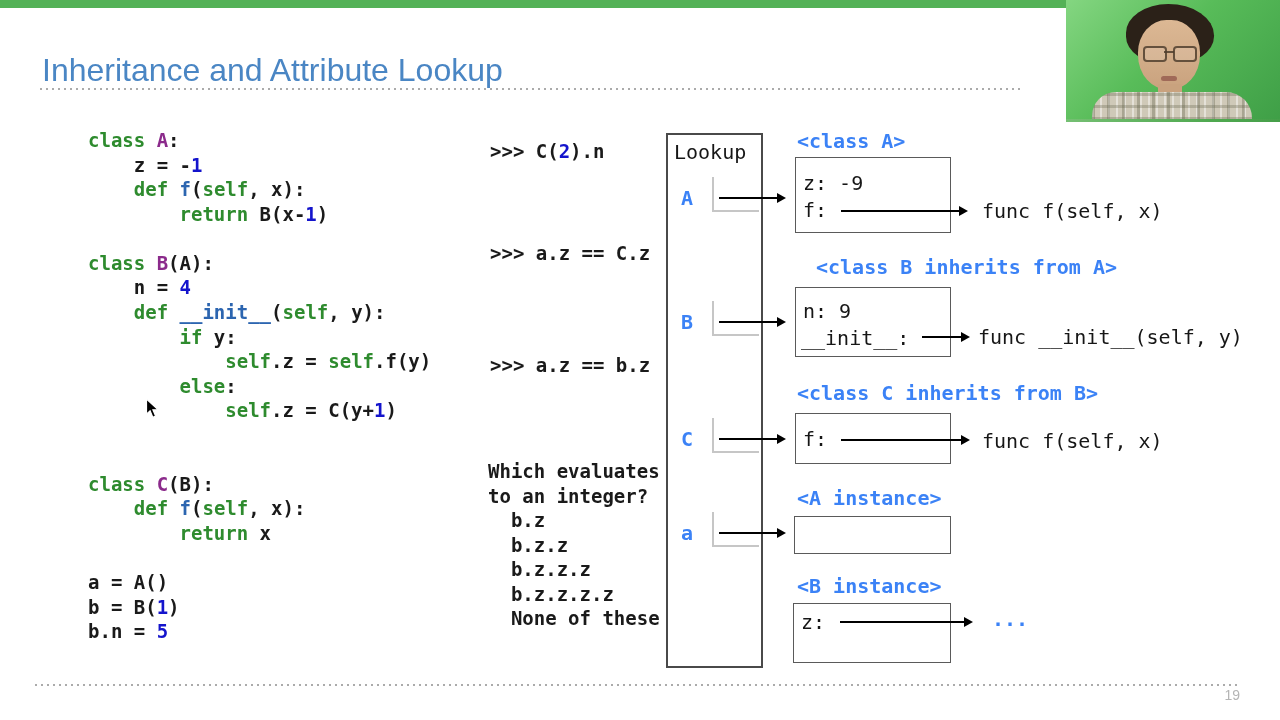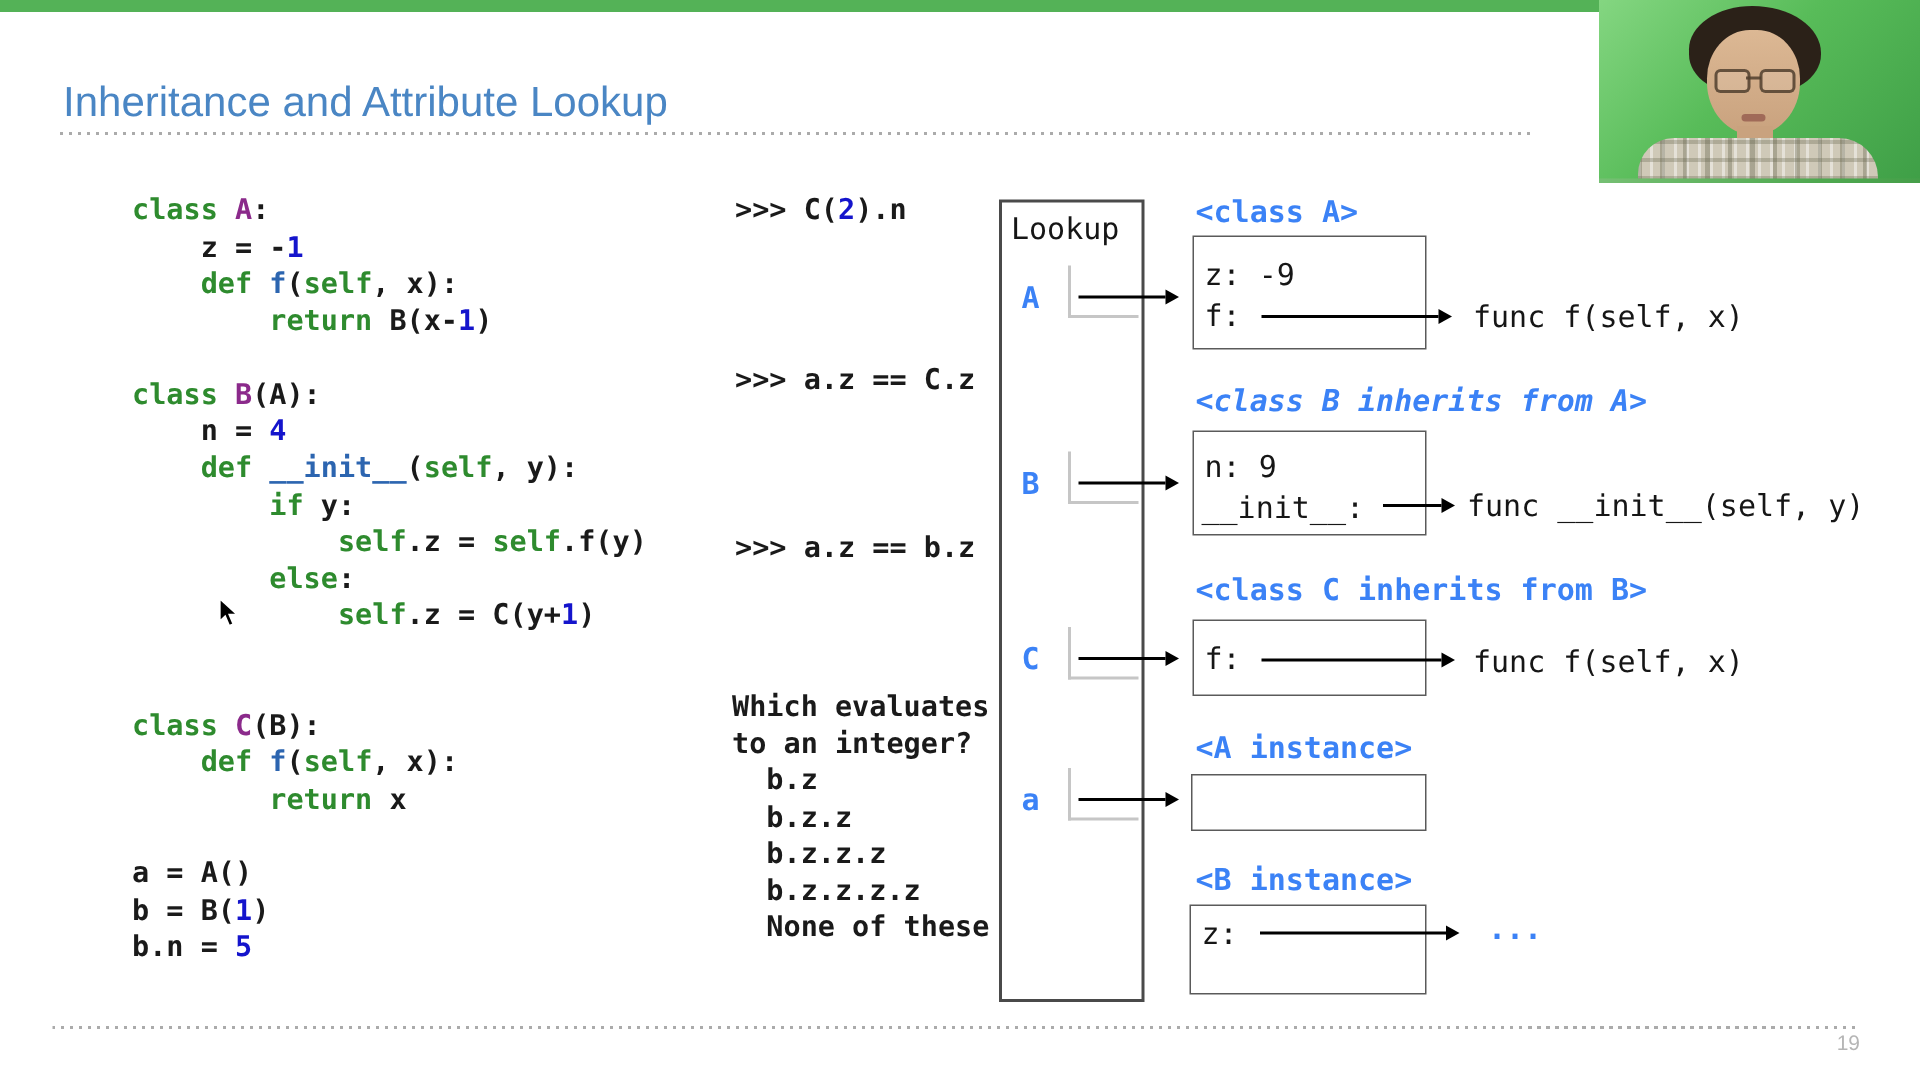--- a/index.html
+++ b/index.html
@@ -2,21 +2,21 @@
 <html><head>
 <meta charset="utf-8">
 <style>
   html,body{margin:0;padding:0;}
   body{width:1280px;height:720px;position:relative;background:#ffffff;
        font-family:"DejaVu Sans Mono", monospace;overflow:hidden;}
   
   .topbar{position:absolute;left:0;top:0;width:1280px;height:8px;background:#54b257;}
   
   .title{position:absolute;left:42px;top:52px;font-family:"Liberation Sans",sans-serif;
-         font-size:28px;color:#4a86c4;}
+         font-size:32px;color:#4a86c4;}
   .dotline{position:absolute;height:2px;
            background:repeating-linear-gradient(90deg,#ababab 0 2px,transparent 2px 6px);}
   
   pre.codeblk{margin:0;position:absolute;font-size:19px;font-weight:bold;color:#1a1a1a;}
   .cl{height:24.57px;line-height:24.57px;white-space:pre;margin-left:48px;}
   .tk-kw{color:#2e8b2e;}
   .tk-cls{color:#8b2a8b;}
   .tk-def{color:#2c65b0;}
   .tk-num{color:#1414cc;}
   .tk-plain{color:#1a1a1a;}
@@ -56,21 +56,21 @@
 </head>
 <body>
 
 <div class="topbar"></div>
 
 <div class="title">Inheritance and Attribute Lookup</div>
 <div class="dotline" style="left:40px;top:88px;width:982px;"></div>
 
 <pre class="codeblk" style="left:40px;top:128px;"><div class="cl"><span class="tk-kw">class </span><span class="tk-cls">A</span><span class="tk-plain">:</span></div><div class="cl"><span class="tk-plain">    z = -</span><span class="tk-num">1</span></div><div class="cl"><span class="tk-plain">    </span><span class="tk-kw">def </span><span class="tk-def">f</span><span class="tk-plain">(</span><span class="tk-kw">self</span><span class="tk-plain">, x):</span></div><div class="cl"><span class="tk-plain">        </span><span class="tk-kw">return </span><span class="tk-plain">B(x-</span><span class="tk-num">1</span><span class="tk-plain">)</span></div><div class="cl">&nbsp;</div><div class="cl"><span class="tk-kw">class </span><span class="tk-cls">B</span><span class="tk-plain">(A):</span></div><div class="cl"><span class="tk-plain">    n = </span><span class="tk-num">4</span></div><div class="cl"><span class="tk-plain">    </span><span class="tk-kw">def </span><span class="tk-def">__init__</span><span class="tk-plain">(</span><span class="tk-kw">self</span><span class="tk-plain">, y):</span></div><div class="cl"><span class="tk-plain">        </span><span class="tk-kw">if </span><span class="tk-plain">y:</span></div><div class="cl"><span class="tk-plain">            </span><span class="tk-kw">self</span><span class="tk-plain">.z = </span><span class="tk-kw">self</span><span class="tk-plain">.f(y)</span></div><div class="cl"><span class="tk-plain">        </span><span class="tk-kw">else</span><span class="tk-plain">:</span></div><div class="cl"><span class="tk-plain">            </span><span class="tk-kw">self</span><span class="tk-plain">.z = C(y+</span><span class="tk-num">1</span><span class="tk-plain">)</span></div><div class="cl">&nbsp;</div><div class="cl">&nbsp;</div><div class="cl"><span class="tk-kw">class </span><span class="tk-cls">C</span><span class="tk-plain">(B):</span></div><div class="cl"><span class="tk-plain">    </span><span class="tk-kw">def </span><span class="tk-def">f</span><span class="tk-plain">(</span><span class="tk-kw">self</span><span class="tk-plain">, x):</span></div><div class="cl"><span class="tk-plain">        </span><span class="tk-kw">return </span><span class="tk-plain">x</span></div><div class="cl">&nbsp;</div><div class="cl"><span class="tk-plain">a = A()</span></div><div class="cl"><span class="tk-plain">b = B(</span><span class="tk-num">1</span><span class="tk-plain">)</span></div><div class="cl"><span class="tk-plain">b.n = </span><span class="tk-num">5</span></div></pre>
 
-<pre class="codeblk" style="left:442px;top:128px;"><div class="cl"><span class="tk-plain">&gt;&gt;&gt; C(</span><span class="tk-num">2</span><span class="tk-plain">).n</span></div></pre>
+<pre class="codeblk" style="left:442px;top:139px;"><div class="cl"><span class="tk-plain">&gt;&gt;&gt; C(</span><span class="tk-num">2</span><span class="tk-plain">).n</span></div></pre>
 <pre class="codeblk" style="left:442px;top:241px;"><div class="cl"><span class="tk-plain">&gt;&gt;&gt; a.z == C.z</span></div></pre>
 <pre class="codeblk" style="left:442px;top:353px;"><div class="cl"><span class="tk-plain">&gt;&gt;&gt; a.z == b.z</span></div></pre>
 
 <pre class="codeblk" style="left:440px;top:459px;"><div class="cl"><span class="tk-plain">Which evaluates</span></div><div class="cl"><span class="tk-plain">to an integer?</span></div><div class="cl"><span class="tk-plain">  b.z</span></div><div class="cl"><span class="tk-plain">  b.z.z</span></div><div class="cl"><span class="tk-plain">  b.z.z.z</span></div><div class="cl"><span class="tk-plain">  b.z.z.z.z</span></div><div class="cl"><span class="tk-plain">  None of these</span></div></pre>
 
 <div class="frame" style="left:666px;top:133px;width:93px;height:531px;"></div>
 <div class="dtext" style="left:674px;top:139px;">Lookup</div>
 
 <div class="dhead" style="left:681px;top:185px;">A</div>
 <div class="slot" style="left:712px;top:177px;"></div>
@@ -88,21 +88,21 @@
 <div class="slot" style="left:712px;top:512px;"></div>
 <div class="arr" style="left:719px;top:532px;width:58px;"></div>
 
 <div class="dhead" style="left:797px;top:128px;">&lt;class A&gt;</div>
 <div class="obox" style="left:795px;top:157px;width:154px;height:74px;"></div>
 <div class="dtext" style="left:803px;top:170px;">z: -9</div>
 <div class="dtext" style="left:803px;top:197px;">f:</div>
 <div class="arr" style="left:841px;top:210px;width:118px;"></div>
 <div class="dtext" style="left:982px;top:198px;">func f(self, x)</div>
 
-<div class="dhead" style="left:797px;top:254px;font-style:italic;">&lt;class B inherits from A&gt;</div>
+<div class="dhead" style="left:816px;top:254px;">&lt;class B inherits from A&gt;</div>
 <div class="obox" style="left:795px;top:287px;width:154px;height:68px;"></div>
 <div class="dtext" style="left:803px;top:298px;">n: 9</div>
 <div class="dtext" style="left:801px;top:325px;">__init__:</div>
 <div class="arr" style="left:922px;top:336px;width:39px;"></div>
 <div class="dtext" style="left:978px;top:324px;">func __init__(self, y)</div>
 
 <div class="dhead" style="left:797px;top:380px;">&lt;class C inherits from B&gt;</div>
 <div class="obox" style="left:795px;top:413px;width:154px;height:49px;"></div>
 <div class="dtext" style="left:803px;top:426px;">f:</div>
 <div class="arr" style="left:841px;top:439px;width:120px;"></div>

